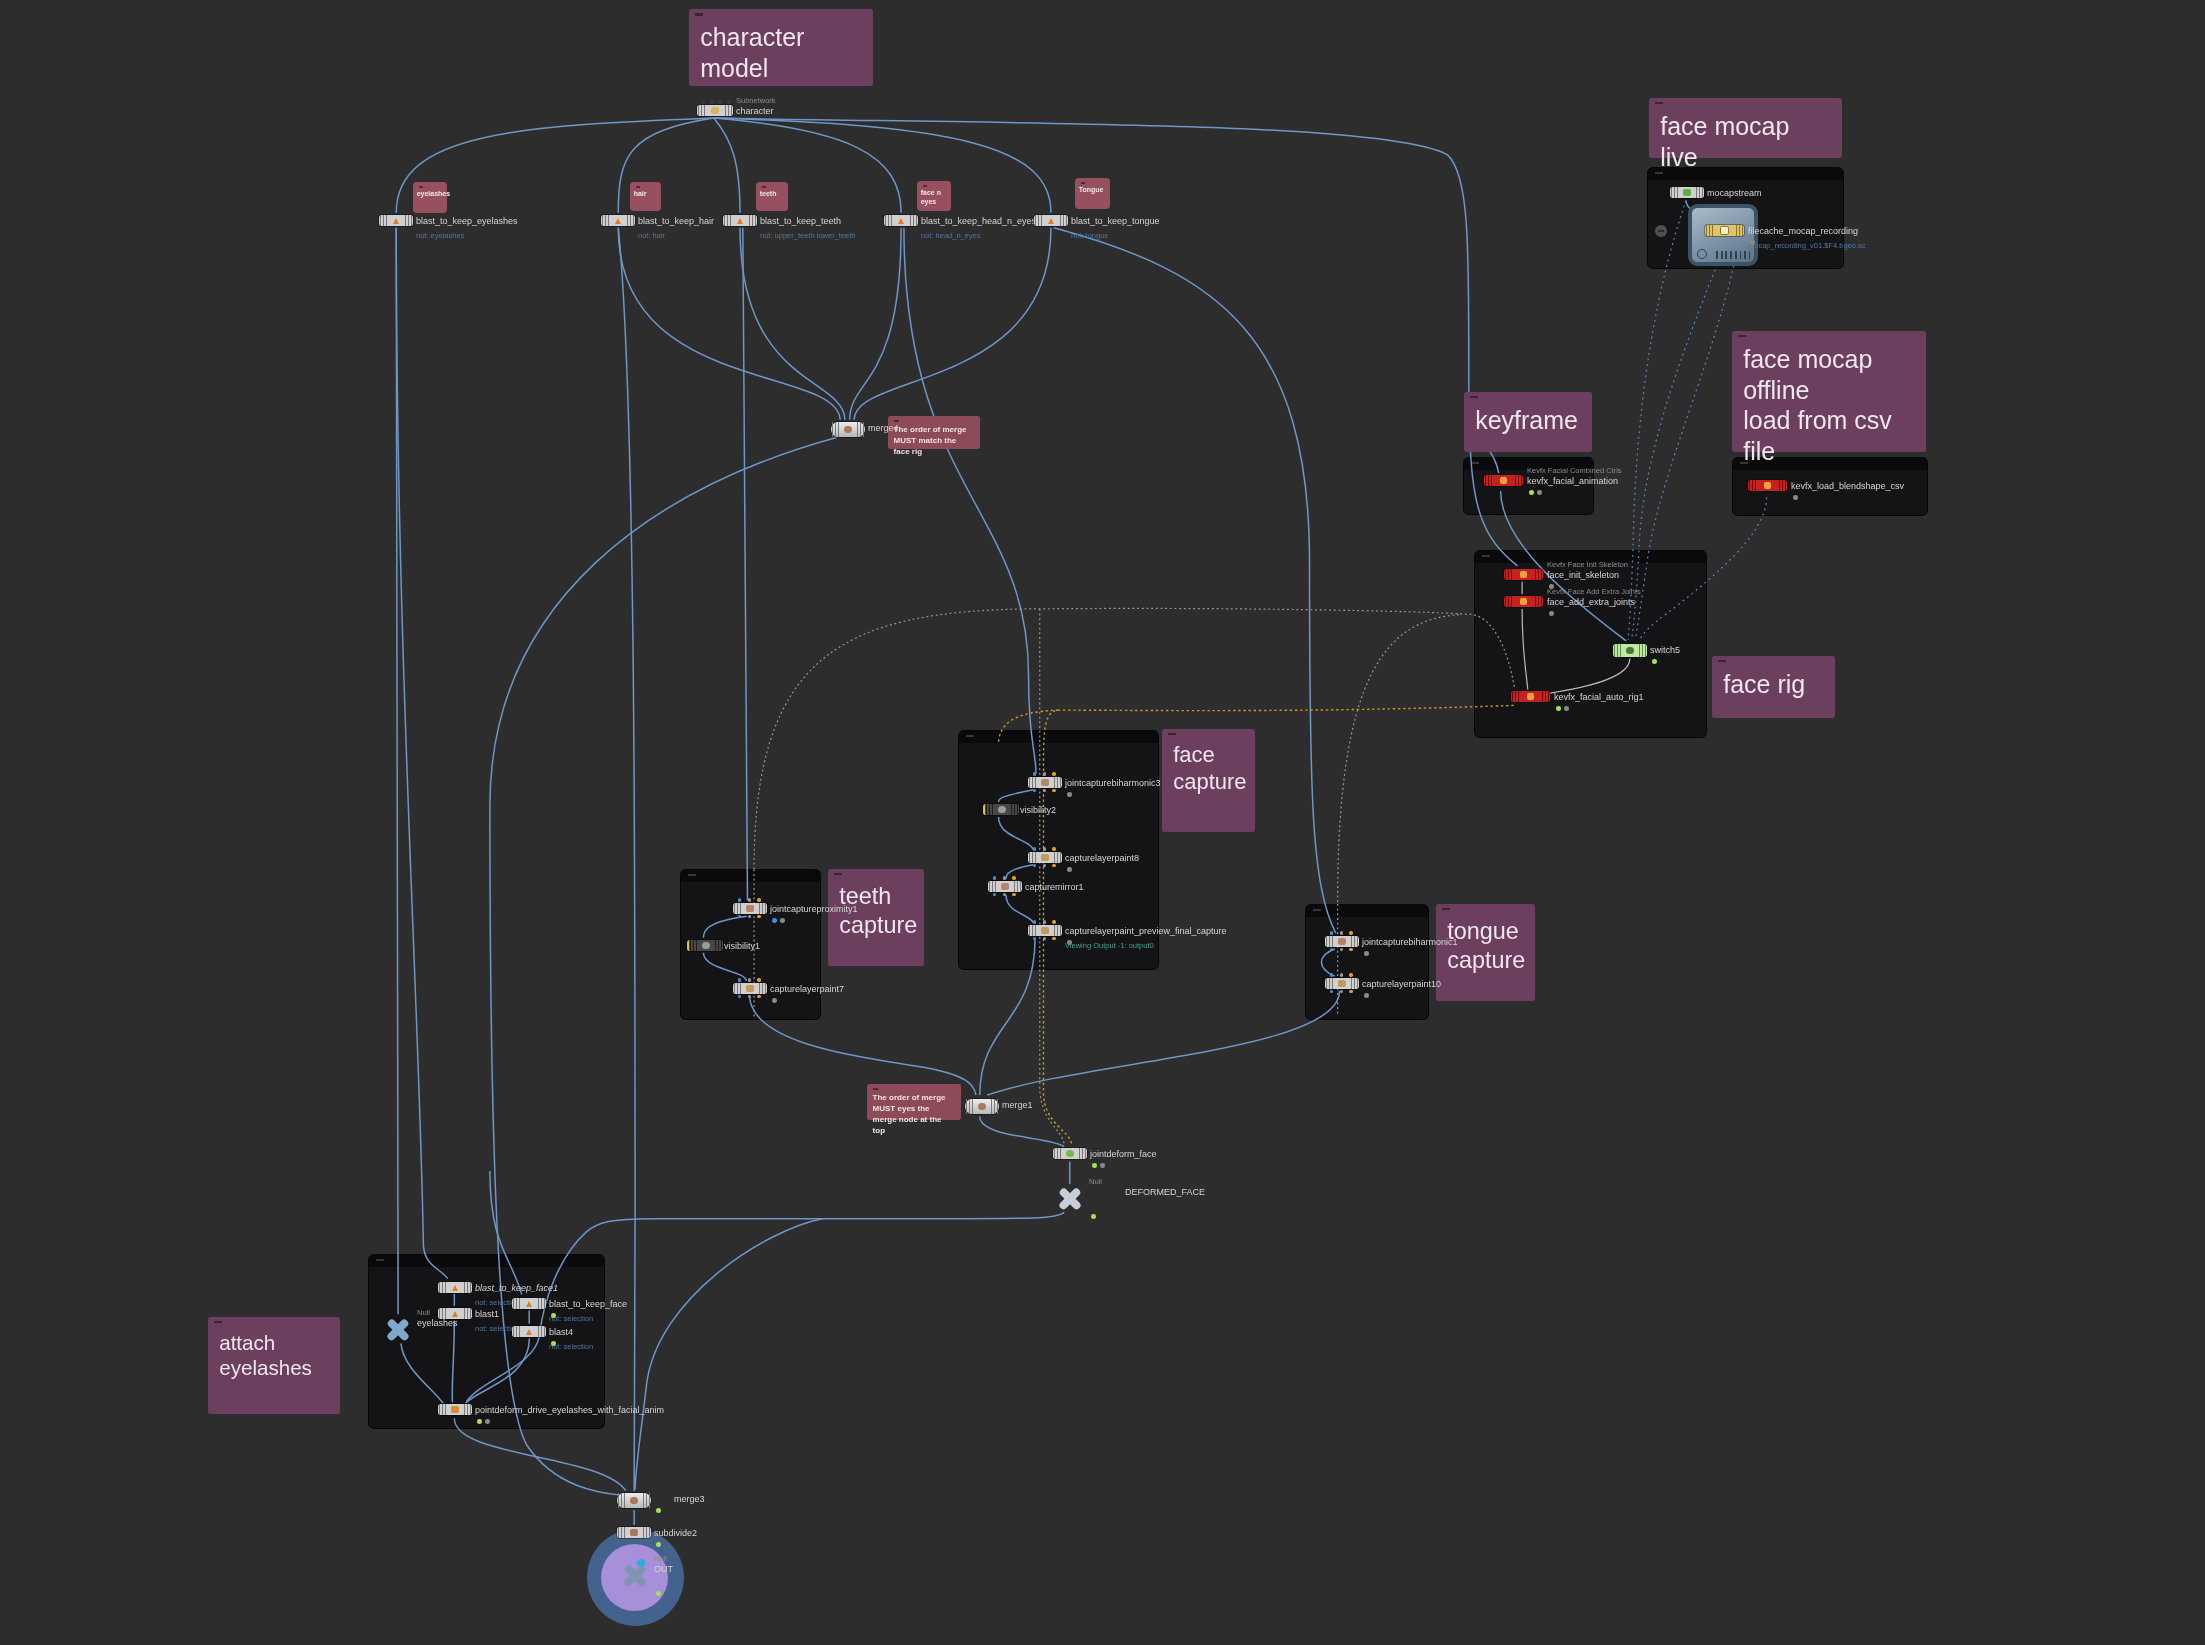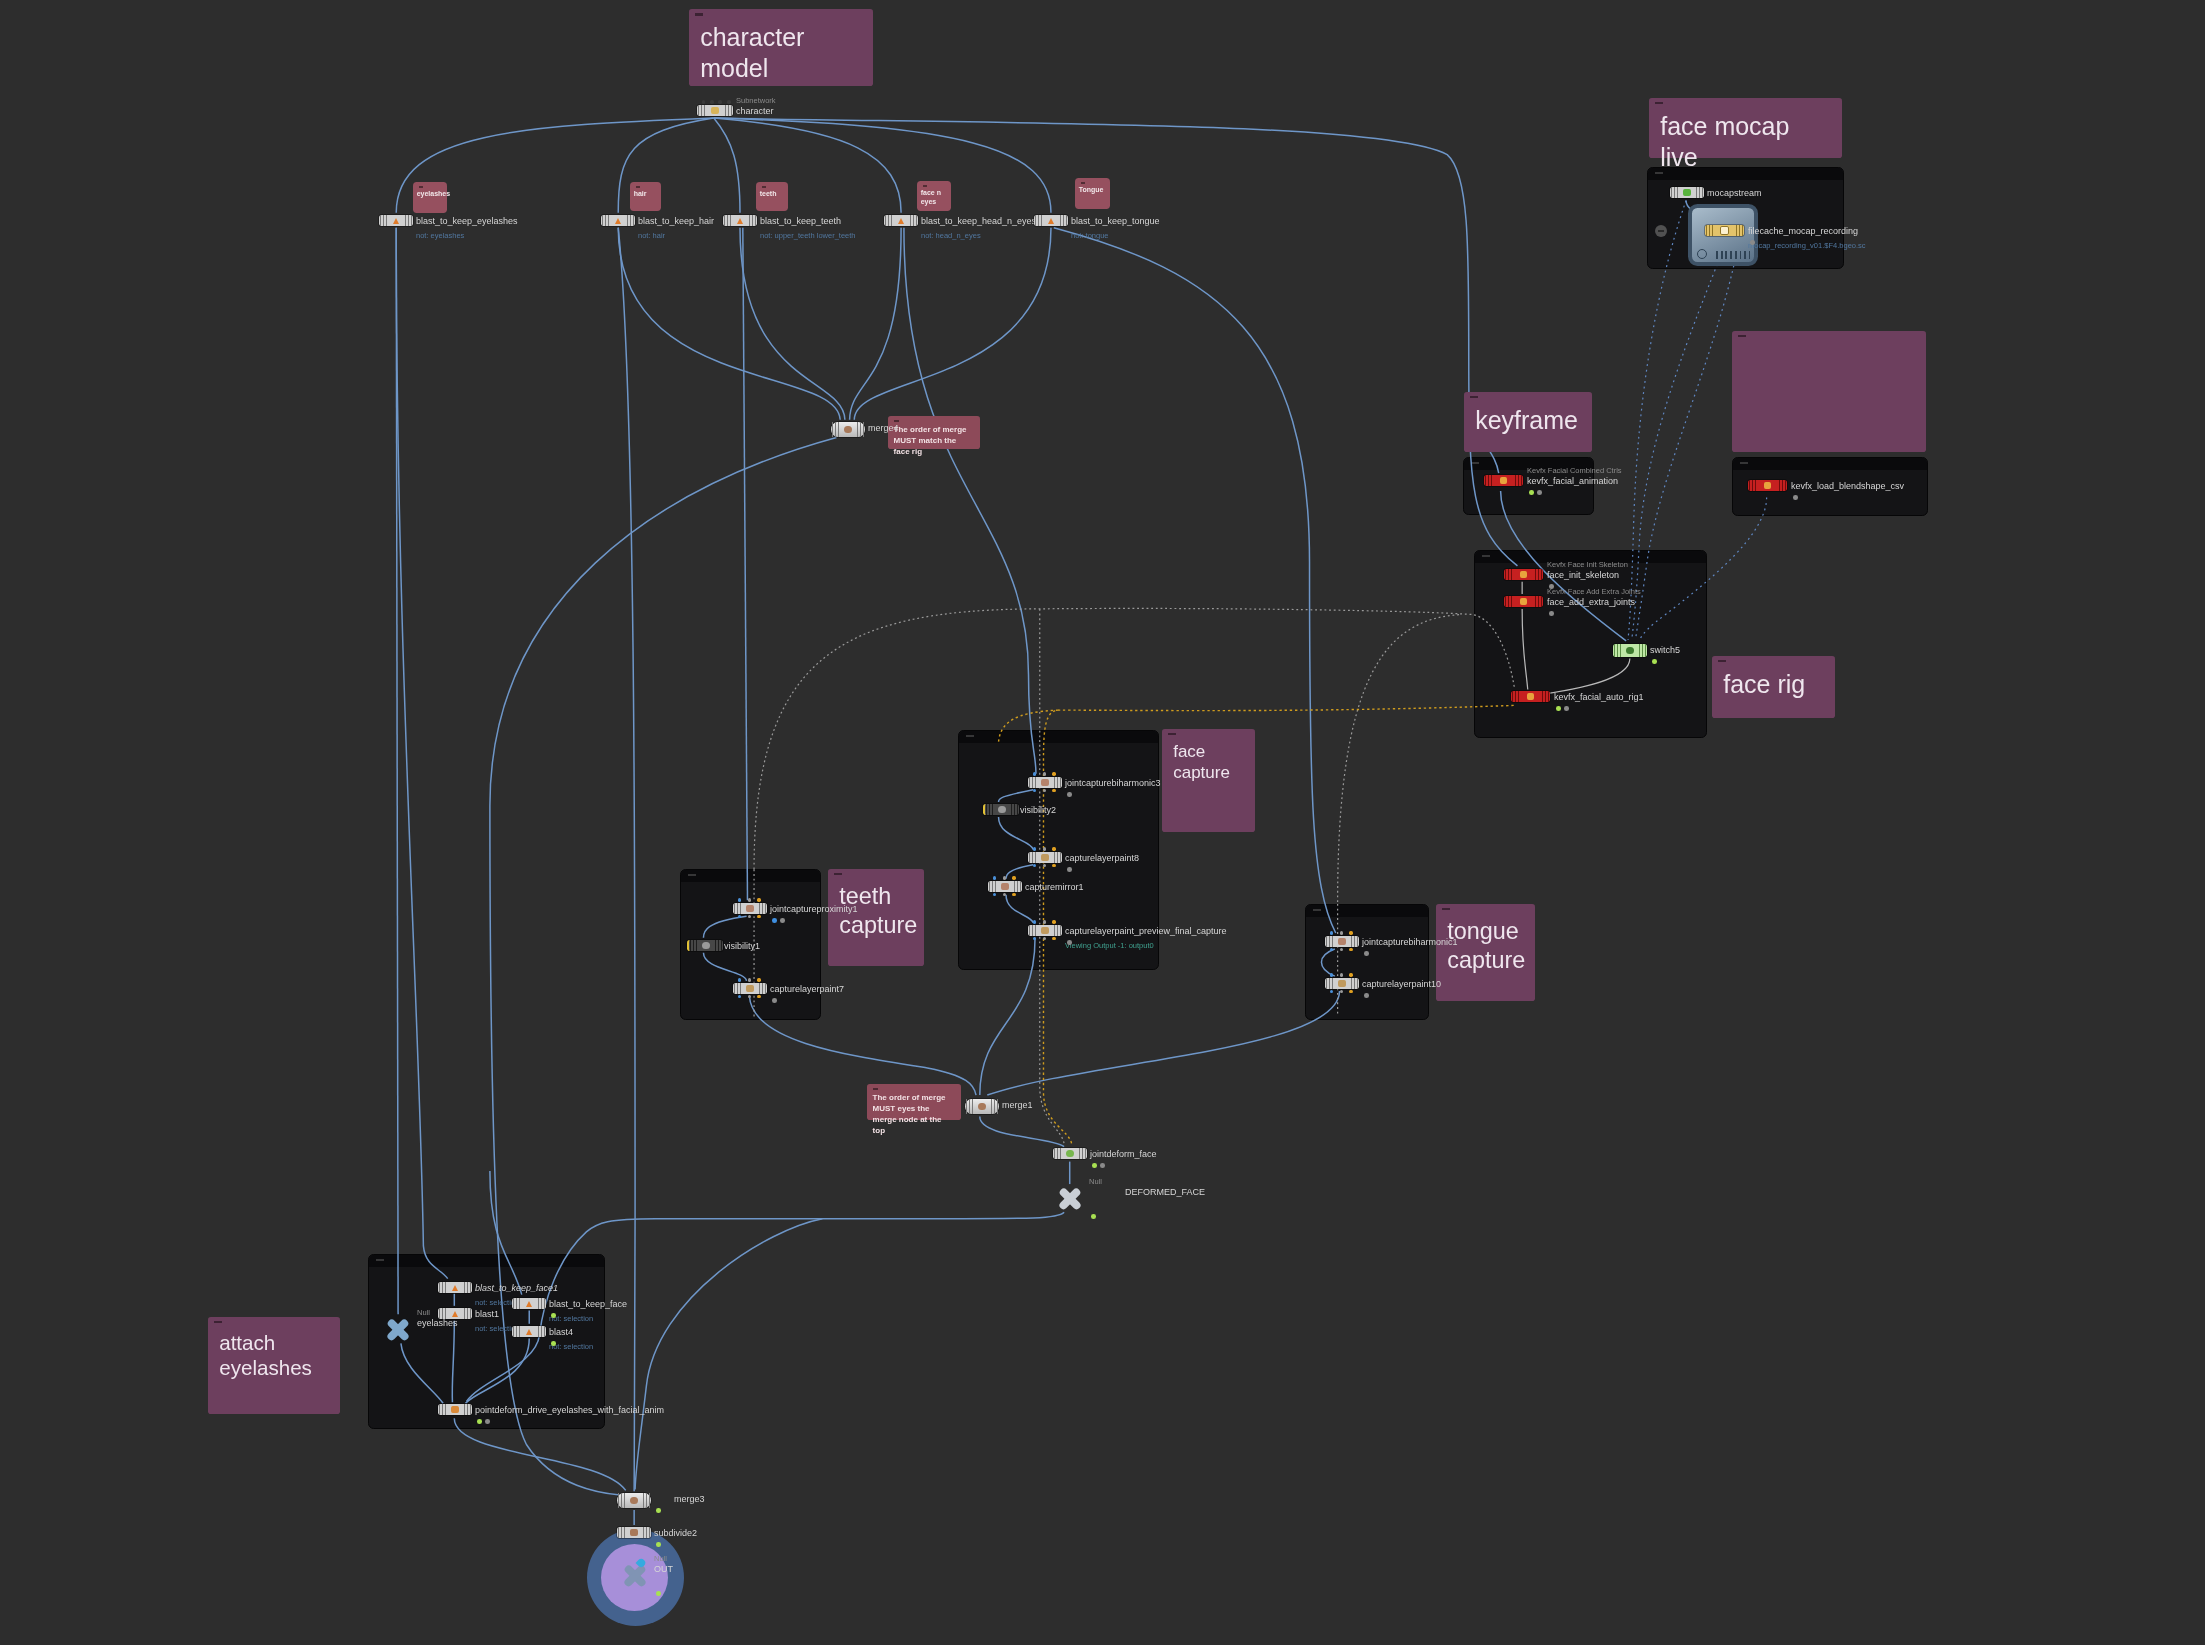--- a/index.html
+++ b/index.html
@@ -183,23 +183,25 @@
     <div class="netbox" style="left: 368px; top: 1254px; width: 235px; height: 173px;">
       <div class="bar">
         <span class="dashmk"></span>
       </div>
     </div>
     <div class="ring" style="left: 587px; top: 1529px; width: 97px; height: 97px; background: rgb(68, 98, 142);"></div>
     <div class="ring" style="left: 601px; top: 1544px; width: 67px; height: 67px; background: rgb(167, 143, 217);"></div>
     <div class="sticky" style="left: 689px; top: 9.4px; width: 184px; height: 77px; font-size: 25px;"><span class="dash2"></span><div>character model</div></div>
     <div class="sticky" style="left: 1649px; top: 98px; width: 193px; height: 60px; font-size: 25px;"><span class="dash2"></span><div>face mocap live</div></div>
     <div class="sticky" style="left: 1464px; top: 392px; width: 128px; height: 60px; font-size: 25px;"><span class="dash2"></span><div>keyframe</div></div>
-    <div class="sticky" style="left: 1732px; top: 331px; width: 194px; height: 121px; font-size: 25px;"><span class="dash2"></span></div>
+    <div class="sticky" style="left: 1732px; top: 331px; width: 194px; height: 121px; font-size: 25px;"><span class="dash2"></span><div>face mocap
+offline
+load from csv file</div></div>
     <div class="sticky" style="left: 1712px; top: 656px; width: 123px; height: 62px; font-size: 25px;"><span class="dash2"></span><div>face rig</div></div>
-    <div class="sticky" style="left: 1162px; top: 729px; width: 93px; height: 103px; font-size: 17px;"><span class="dash2"></span><div>face
+    <div class="sticky" style="left: 1162px; top: 729px; width: 93px; height: 103px; font-size: 22px;"><span class="dash2"></span><div>face
 capture</div></div>
     <div class="sticky" style="left: 828px; top: 869px; width: 96px; height: 97px; font-size: 23.4px;"><span class="dash2"></span><div>teeth
 capture</div></div>
     <div class="sticky" style="left: 1436px; top: 904px; width: 99px; height: 97px; font-size: 23.4px;"><span class="dash2"></span><div>tongue
 capture</div></div>
     <div class="sticky" style="left: 208px; top: 1317px; width: 132px; height: 97px; font-size: 20.6px;"><span class="dash2"></span><div>attach
 eyelashes</div></div>
     <div class="sticky mini" style="left: 413px; top: 182px; width: 34px; height: 31px;"><span class="dash2" style="width: 4.7px; height: 1.9px;"></span><div>eyelashes</div></div>
     <div class="sticky mini" style="left: 630px; top: 182px; width: 31px; height: 29px;"><span class="dash2" style="width: 4.7px; height: 1.9px;"></span><div>hair</div></div>
     <div class="sticky mini" style="left: 756px; top: 182px; width: 32px; height: 29px;"><span class="dash2" style="width: 4.7px; height: 1.9px;"></span><div>teeth</div></div>

